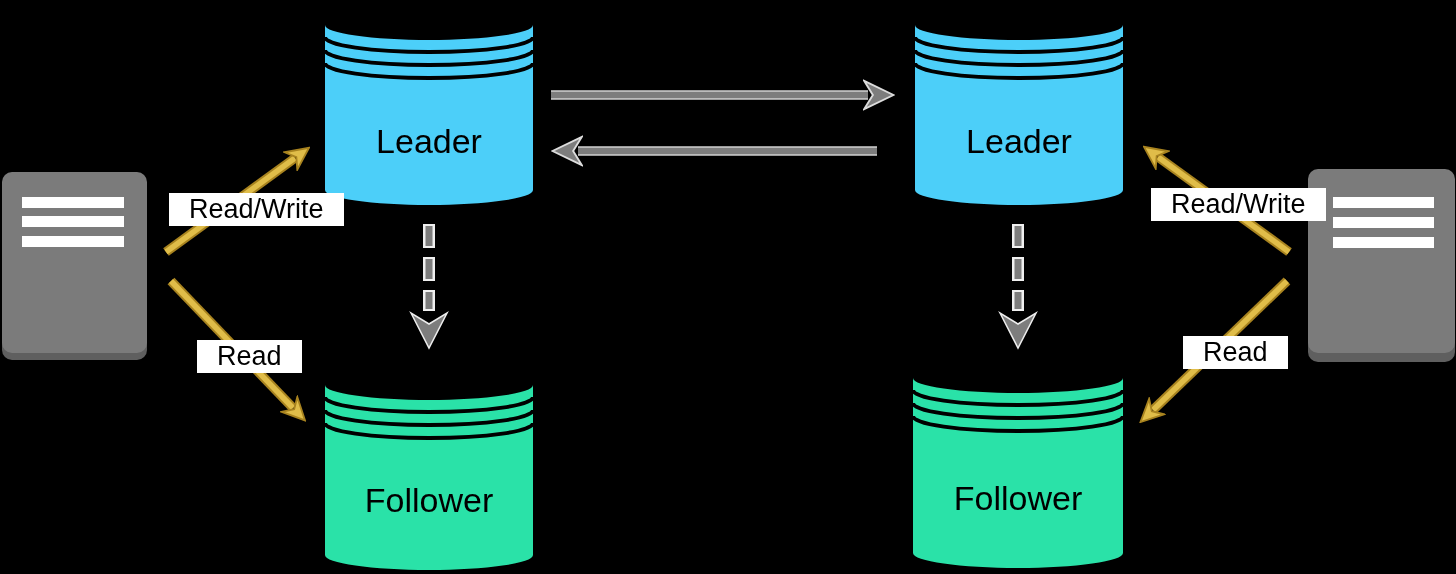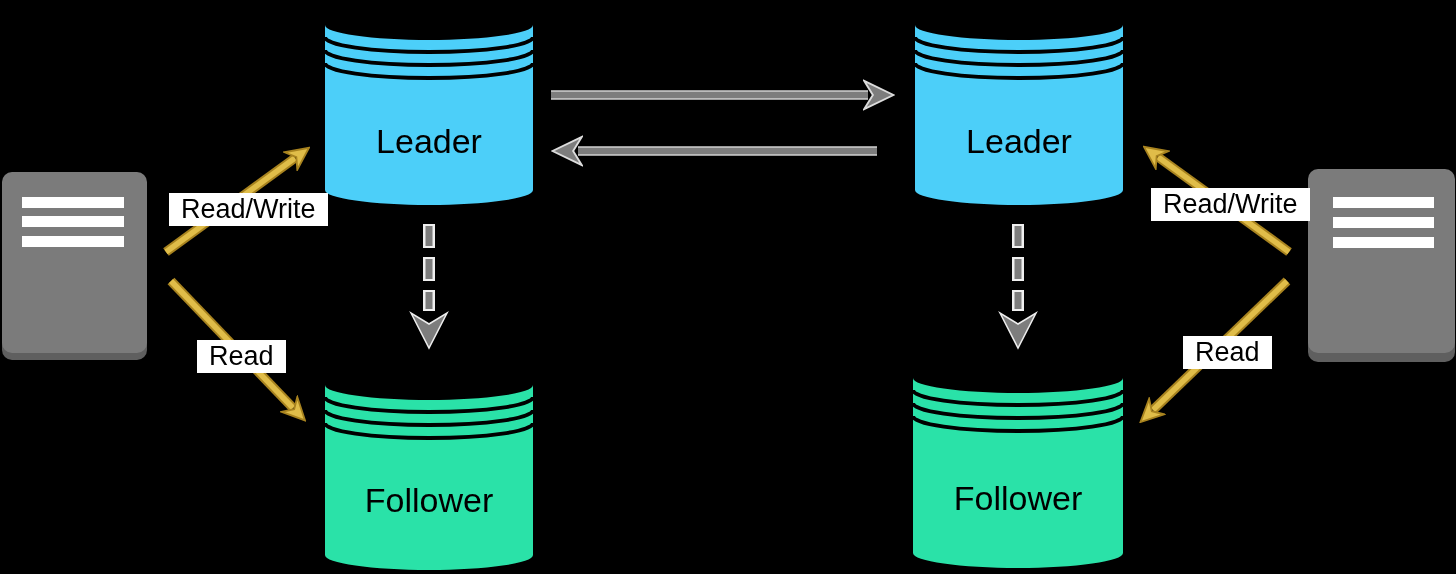--- a/index.html
+++ b/index.html
@@ -7,21 +7,21 @@
     position:relative;width:1456px;height:574px;background:#000;overflow:hidden;
     font-family:"Liberation Sans",sans-serif;
   }
   .stage svg{position:absolute;left:0;top:0;}
   .node-label{
     position:absolute;width:210px;text-align:center;
     font-size:34px;color:#000;pointer-events:none;
   }
   .edge-label{
     position:absolute;background:#fff;color:#000;
-    font-size:27px;line-height:1.15;padding:1px 12px;white-space:nowrap;
+    font-size:27px;line-height:1.15;padding:1px 20px;white-space:nowrap;
   }
 </style>
 </head>
 <body>
 
 <div class="stage">
 
   <svg width="1456" height="574" viewBox="0 0 1456 574">
     <defs>
       <marker id="mGray" viewBox="0 0 12 12" refX="2" refY="6" markerWidth="5" markerHeight="5" orient="auto">

